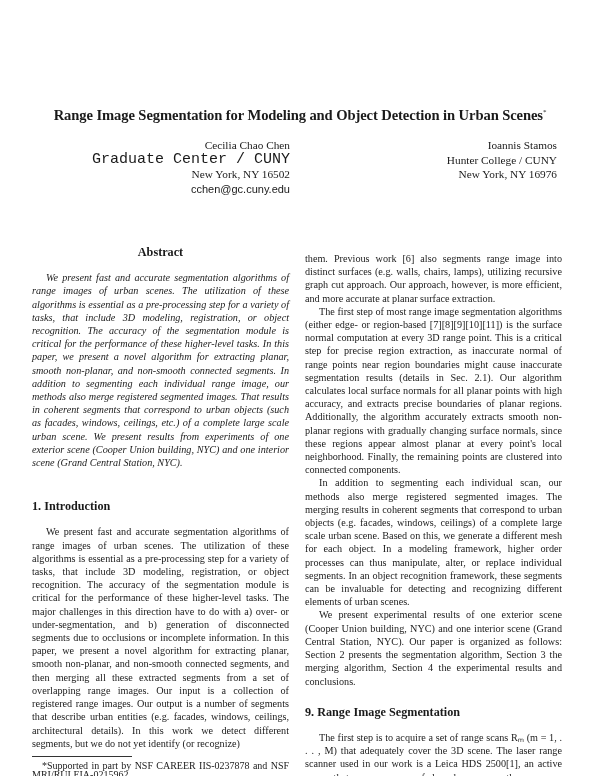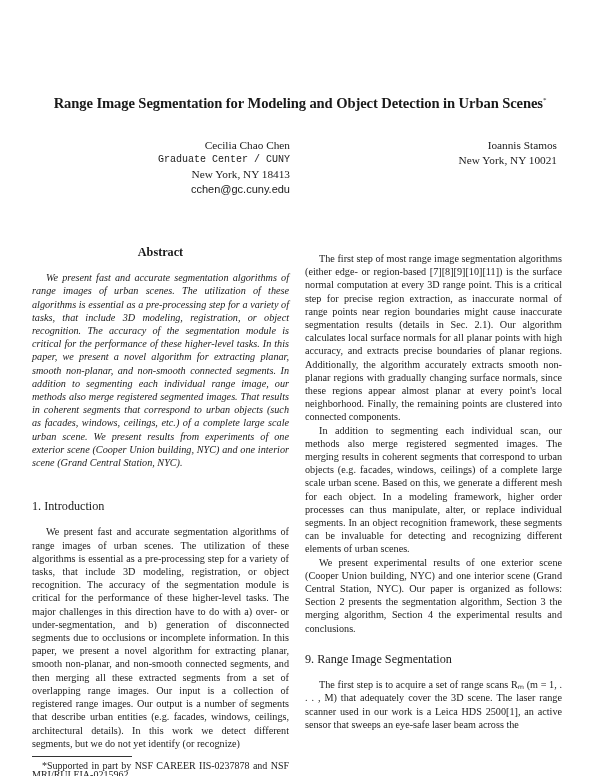--- a/index.html
+++ b/index.html
@@ -1,61 +1,63 @@
 <!DOCTYPE html>
 <html><head>
 <meta charset="utf-8">
 <style>
   html, body { margin:0; padding:0; background:#ffffff; }
   body { width:600px; height:776px; position:relative; overflow:hidden; font-family:"Liberation Serif", serif; color:#1a1a1a; }
-  .title { position:absolute; left:0; top:95px; width:600px; text-align:center; font-weight:bold; font-size:14.6px; letter-spacing:-0.1px; }
+  .title { position:absolute; left:0; top:107px; width:600px; text-align:center; font-weight:bold; font-size:14.6px; letter-spacing:-0.1px; }
   .title sup { font-size:7px; font-weight:normal; vertical-align:super; }
   .author { position:absolute; top:138px; width:240px; text-align:right; font-size:11.3px; line-height:14.5px; }
-  .author .mono { font-family:"Liberation Mono", monospace; font-size:10px; }
+  .author .mono { font-family:"Liberation Mono", monospace; font-size:15px; }
   .author .email { font-family:Liberation Sans, sans-serif; font-size:11px; }
   .a1 { left:50px; }
   .a2 { left:317px; }
   .col { position:absolute; width:257px; font-size:10.2px; line-height:13.2px; text-align:justify; }
   .left { left:32px;margin-top:20px; }
   .right { left:305px; top:252px; }
   .abs-h { text-align:center; font-weight:bold; font-size:12.2px; margin-top:0; margin-bottom:12px; }
   .abs-body { font-style:italic; text-indent:14px; margin:0; }
-  .sec-h { font-weight:normal; font-size:12.2px; margin:0; }
+  .sec-h { font-weight:bold; font-size:12.2px; margin:0; }
   p { margin:0; text-indent:14px; }
   .fnrule { width:100px; border-top:1px solid #333; margin-top:6px; margin-bottom:4px; }
   .footnote { font-size:10px; line-height:9.5px; text-indent:10px; }
 </style>
 </head>
 <body>
 
 <div class="title"><span>Range Image Segmentation for Modeling and Object Detection in Urban Scenes</span><sup>*</sup></div>
 
 <div class="author a1">
   <div>Cecilia Chao Chen</div>
   <div class="mono">Graduate Center / CUNY</div>
-  <div>New York, NY 18413</div>
+  <div>New York, NY 16502</div>
   <div class="email">cchen@gc.cuny.edu</div>
 </div>
 <div class="author a2">
   <div>Ioannis Stamos</div>
-  <div>New York, NY 10021</div>
+  <div>Hunter College / CUNY</div>
+  <div>New York, NY 16976</div>
 </div>
 
 <div class="col left" style="top:226px;">
   <div class="abs-h">Abstract</div>
   <p class="abs-body">We present fast and accurate segmentation algorithms of range images of urban scenes. The utilization of these algorithms is essential as a pre-processing step for a variety of tasks, that include 3D modeling, registration, or object recognition. The accuracy of the segmentation module is critical for the performance of these higher-level tasks. In this paper, we present a novel algorithm for extracting planar, smooth non-planar, and non-smooth connected segments. In addition to segmenting each individual range image, our methods also merge registered segmented images. That results in coherent segments that correspond to urban objects (such as facades, windows, ceilings, etc.) of a complete large scale urban scene. We present results from experiments of one exterior scene (Cooper Union building, NYC) and one interior scene (Grand Central Station, NYC).</p>
   <div style="height:31px"></div>
   <div class="sec-h">1. Introduction</div>
   <div style="height:12px"></div>
   <p>We present fast and accurate segmentation algorithms of range images of urban scenes. The utilization of these algorithms is essential as a pre-processing step for a variety of tasks, that include 3D modeling, registration, or object recognition. The accuracy of the segmentation module is critical for the performance of these higher-level tasks. The major challenges in this direction have to do with a) over- or under-segmentation, and b) generation of disconnected segments due to occlusions or incomplete information. In this paper, we present a novel algorithm for extracting planar, smooth non-planar, and non-smooth connected segments, and then merging all these extracted segments from a set of overlapping range images. Our input is a collection of registered range images. Our output is a number of segments that describe urban entities (e.g. facades, windows, ceilings, architectural details). In this work we detect different segments, but we do not yet identify (or recognize)</p>
   <div class="fnrule"></div>
   <div class="footnote">*Supported in part by NSF CAREER IIS-0237878 and NSF MRI/RUI EIA-0215962.</div>
 </div>
 
 <div class="col right">
+  <p style="text-indent:0">them. Previous work [6] also segments range image into distinct surfaces (e.g. walls, chairs, lamps), utilizing recursive graph cut approach. Our approach, however, is more efficient, and more accurate at planar surface extraction.</p>
   <p>The first step of most range image segmentation algorithms (either edge- or region-based [7][8][9][10][11]) is the surface normal computation at every 3D range point. This is a critical step for precise region extraction, as inaccurate normal of range points near region boundaries might cause inaccurate segmentation results (details in Sec. 2.1). Our algorithm calculates local surface normals for all planar points with high accuracy, and extracts precise boundaries of planar regions. Additionally, the algorithm accurately extracts smooth non-planar regions with gradually changing surface normals, since these regions appear almost planar at every point's local neighborhood. Finally, the remaining points are clustered into connected components.</p>
   <p>In addition to segmenting each individual scan, our methods also merge registered segmented images. The merging results in coherent segments that correspond to urban objects (e.g. facades, windows, ceilings) of a complete large scale urban scene. Based on this, we generate a different mesh for each object. In a modeling framework, higher order processes can thus manipulate, alter, or replace individual segments. In an object recognition framework, these segments can be invaluable for detecting and recognizing different elements of urban scenes.</p>
   <p>We present experimental results of one exterior scene (Cooper Union building, NYC) and one interior scene (Grand Central Station, NYC). Our paper is organized as follows: Section 2 presents the segmentation algorithm, Section 3 the merging algorithm, Section 4 the experimental results and conclusions.</p>
   <div style="height:18px"></div>
   <div class="sec-h">9. Range Image Segmentation</div>
   <div style="height:12px"></div>
   <p>The first step is to acquire a set of range scans Rₘ (m = 1, . . . , M) that adequately cover the 3D scene. The laser range scanner used in our work is a Leica HDS 2500[1], an active sensor that sweeps an eye-safe laser beam across the</p>
 </div>
 
 </body></html>

